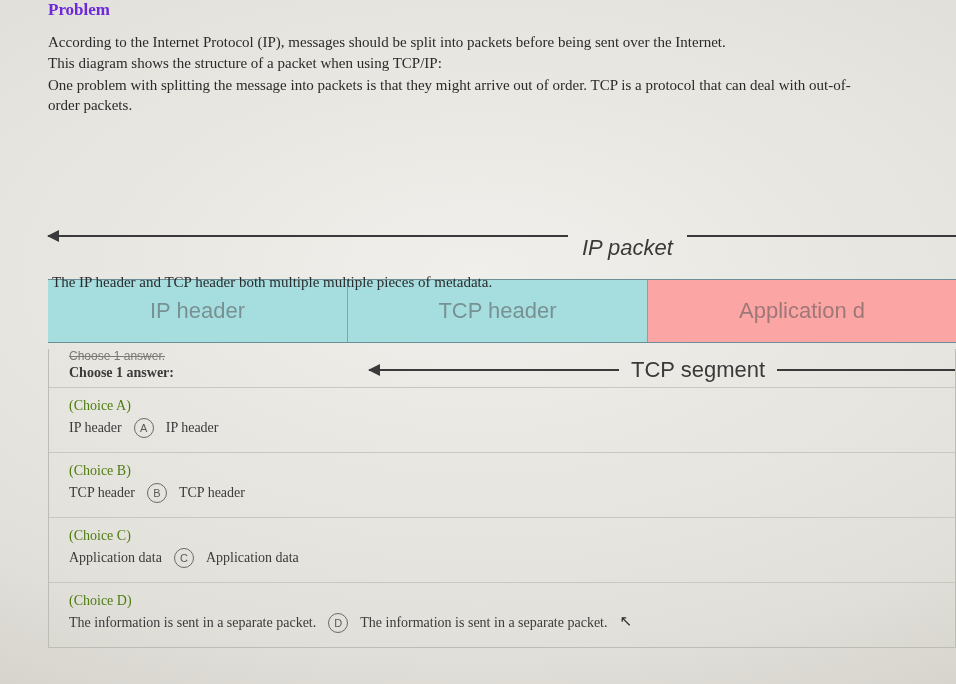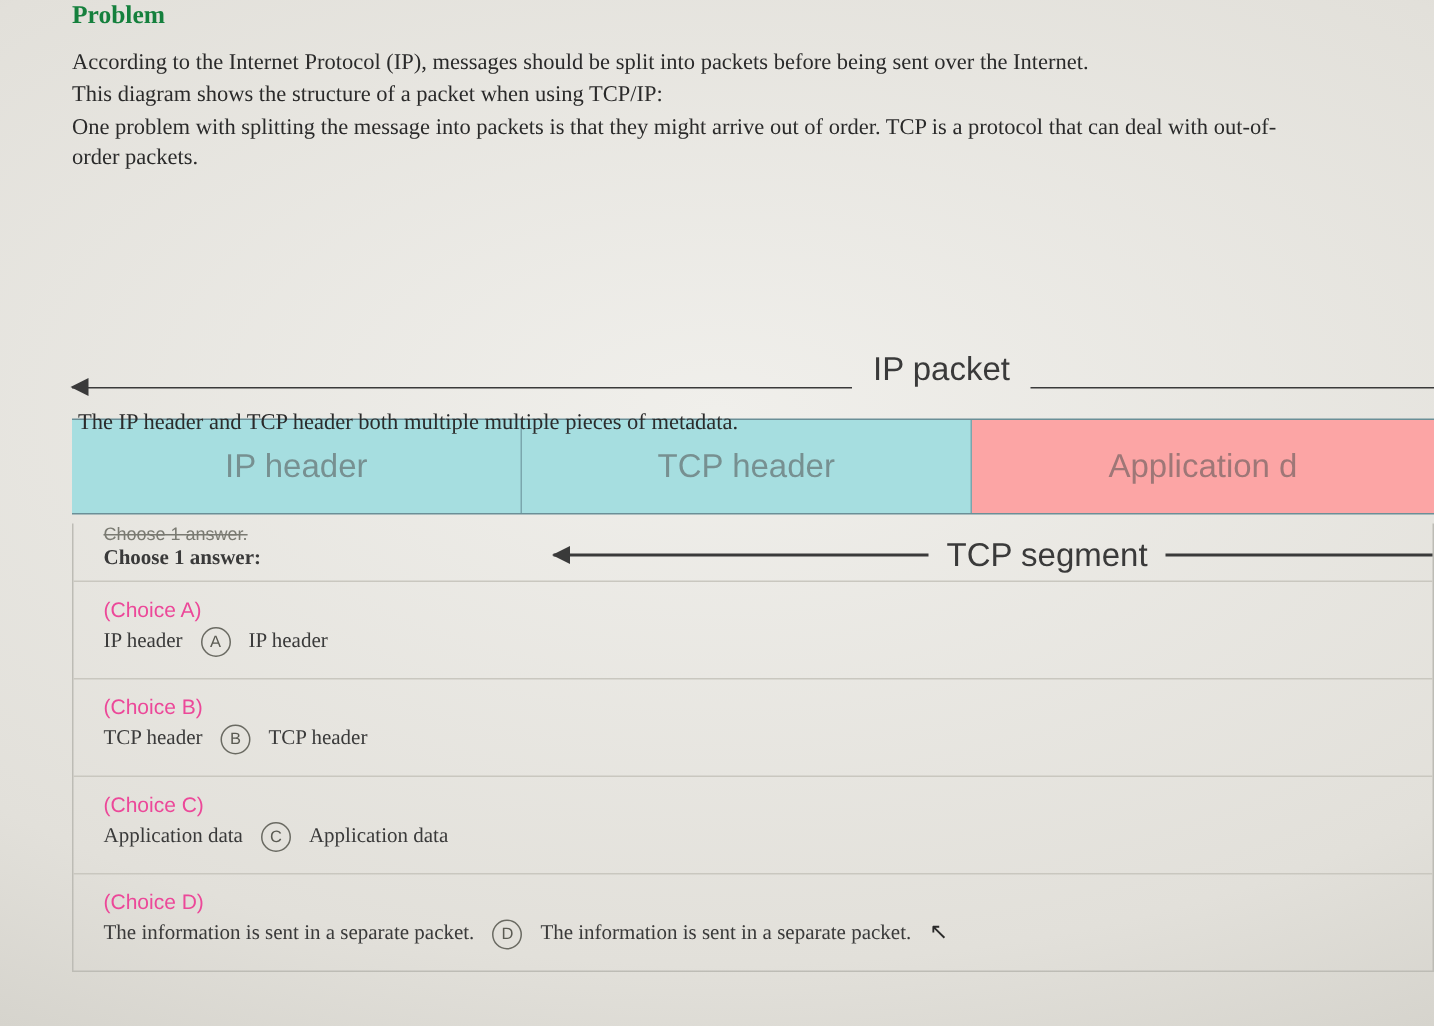--- a/index.html
+++ b/index.html
@@ -7,21 +7,21 @@
   body {
     font-family: Georgia, "Times New Roman", serif;
     background: radial-gradient(ellipse 120% 90% at 50% 40%, #f0efeb 0%, #e2e0da 60%, #c8c6be 100%);
     color: #2a2a2a;
     padding: 0 40px 0 48px;
     position: relative;
   }
   .title {
     font-weight: bold;
     font-size: 17px;
-    color: #15803d;
+    color: #6d28d9;
     padding-top: 0;
     margin-bottom: 12px;
   }
   .desc {
     font-size: 15px;
     line-height: 1.35;
     color: #2a2a2a;
     max-width: 820px;
   }
   .desc p { margin-bottom: 1px; }
@@ -32,22 +32,23 @@
     height: 430px;
   }
 
   
   .ip-row {
     position: absolute;
     top: 0;
     left: 0;
     right: -40px;
     display: flex;
-    align-items: flex-end;
+    align-items: flex-start;
     height: 24px;
+    font-style: italic;
   }
   .arrow-line {
     height: 1.5px;
     background: #3a3a3a;
     position: relative;
   }
   .arrow-left::before {
     content: "";
     position: absolute;
     left: -1px; top: 50%;
@@ -157,23 +158,23 @@
   .choice {
     border-top: 1px solid #c9c7bf;
     padding: 10px 20px 14px 20px;
     display: flex;
     flex-direction: column;
     gap: 4px;
     min-height: 56px;
     justify-content: center;
   }
   .choice-head {
-    font-family: Liberation Sans, sans-serif;
+    font-family: Liberation Serif, serif;
     font-size: 14px;
-    color: #ec4899;
+    color: #4d7c0f;
   }
   .choice-body {
     display: flex;
     align-items: center;
     gap: 12px;
     font-family: Georgia, serif;
     font-size: 14px;
     color: #3a3a3a;
   }
   .letter {

